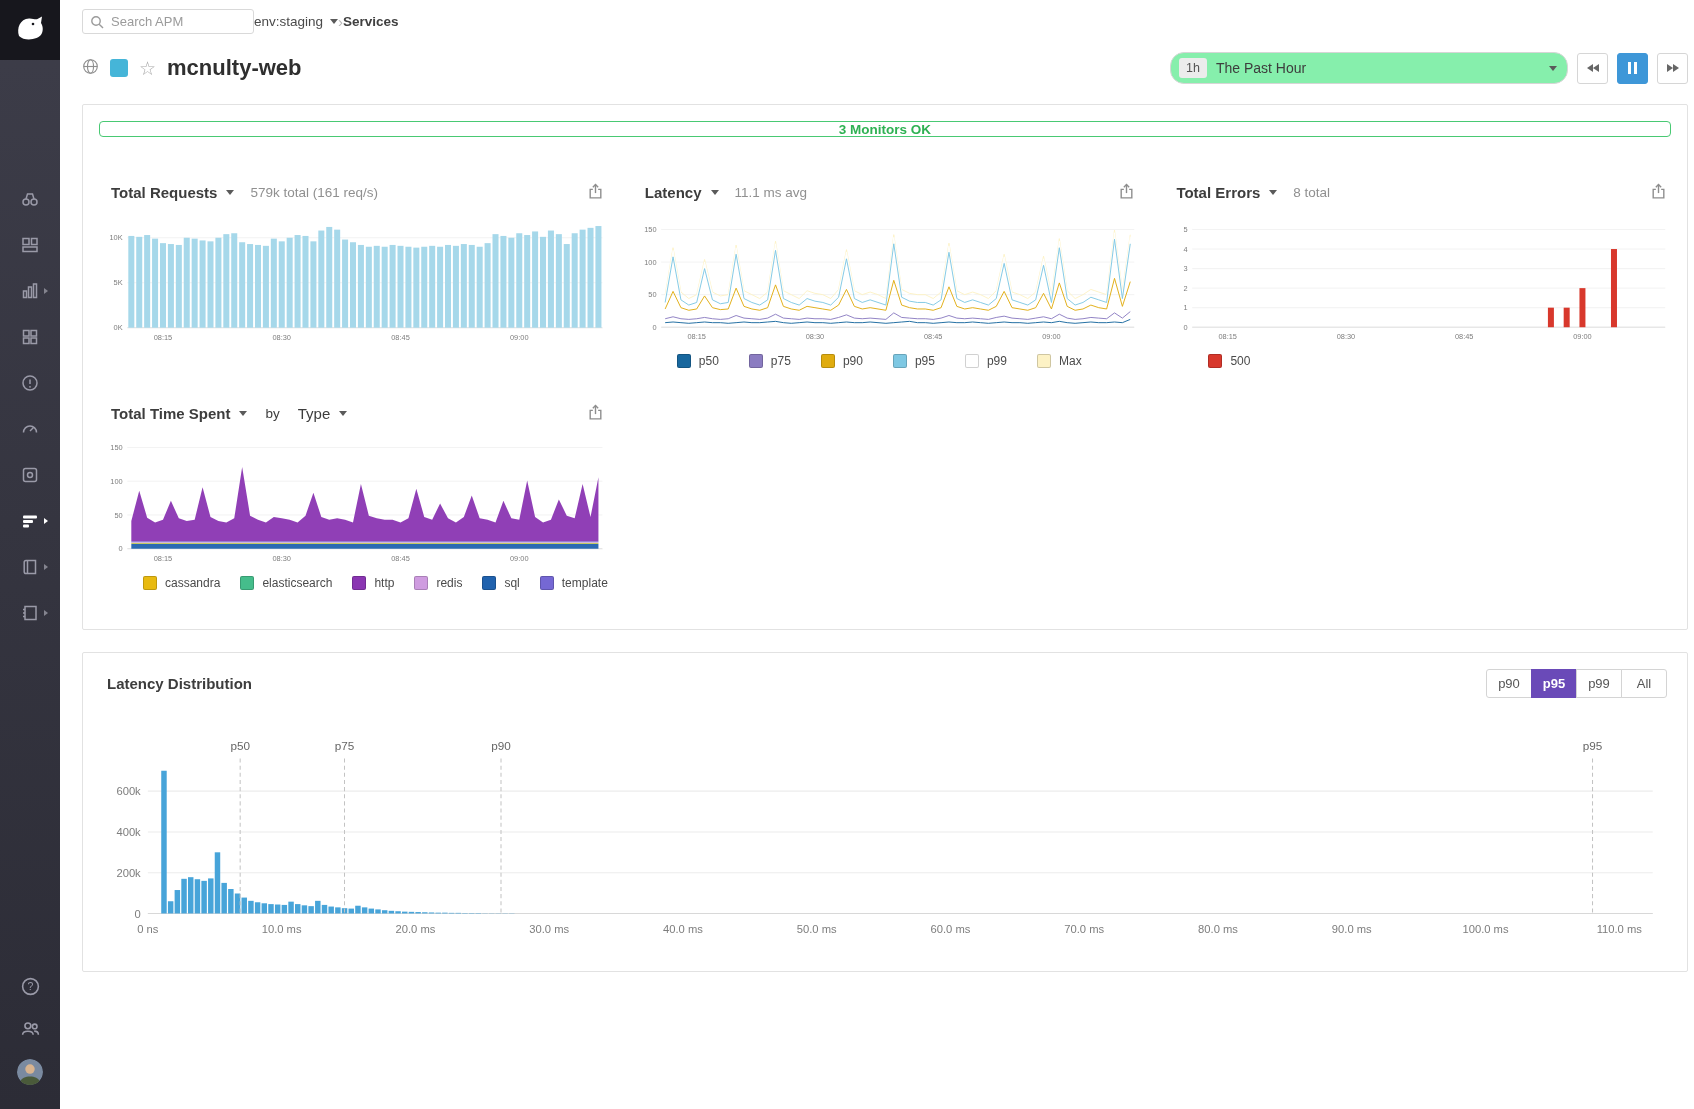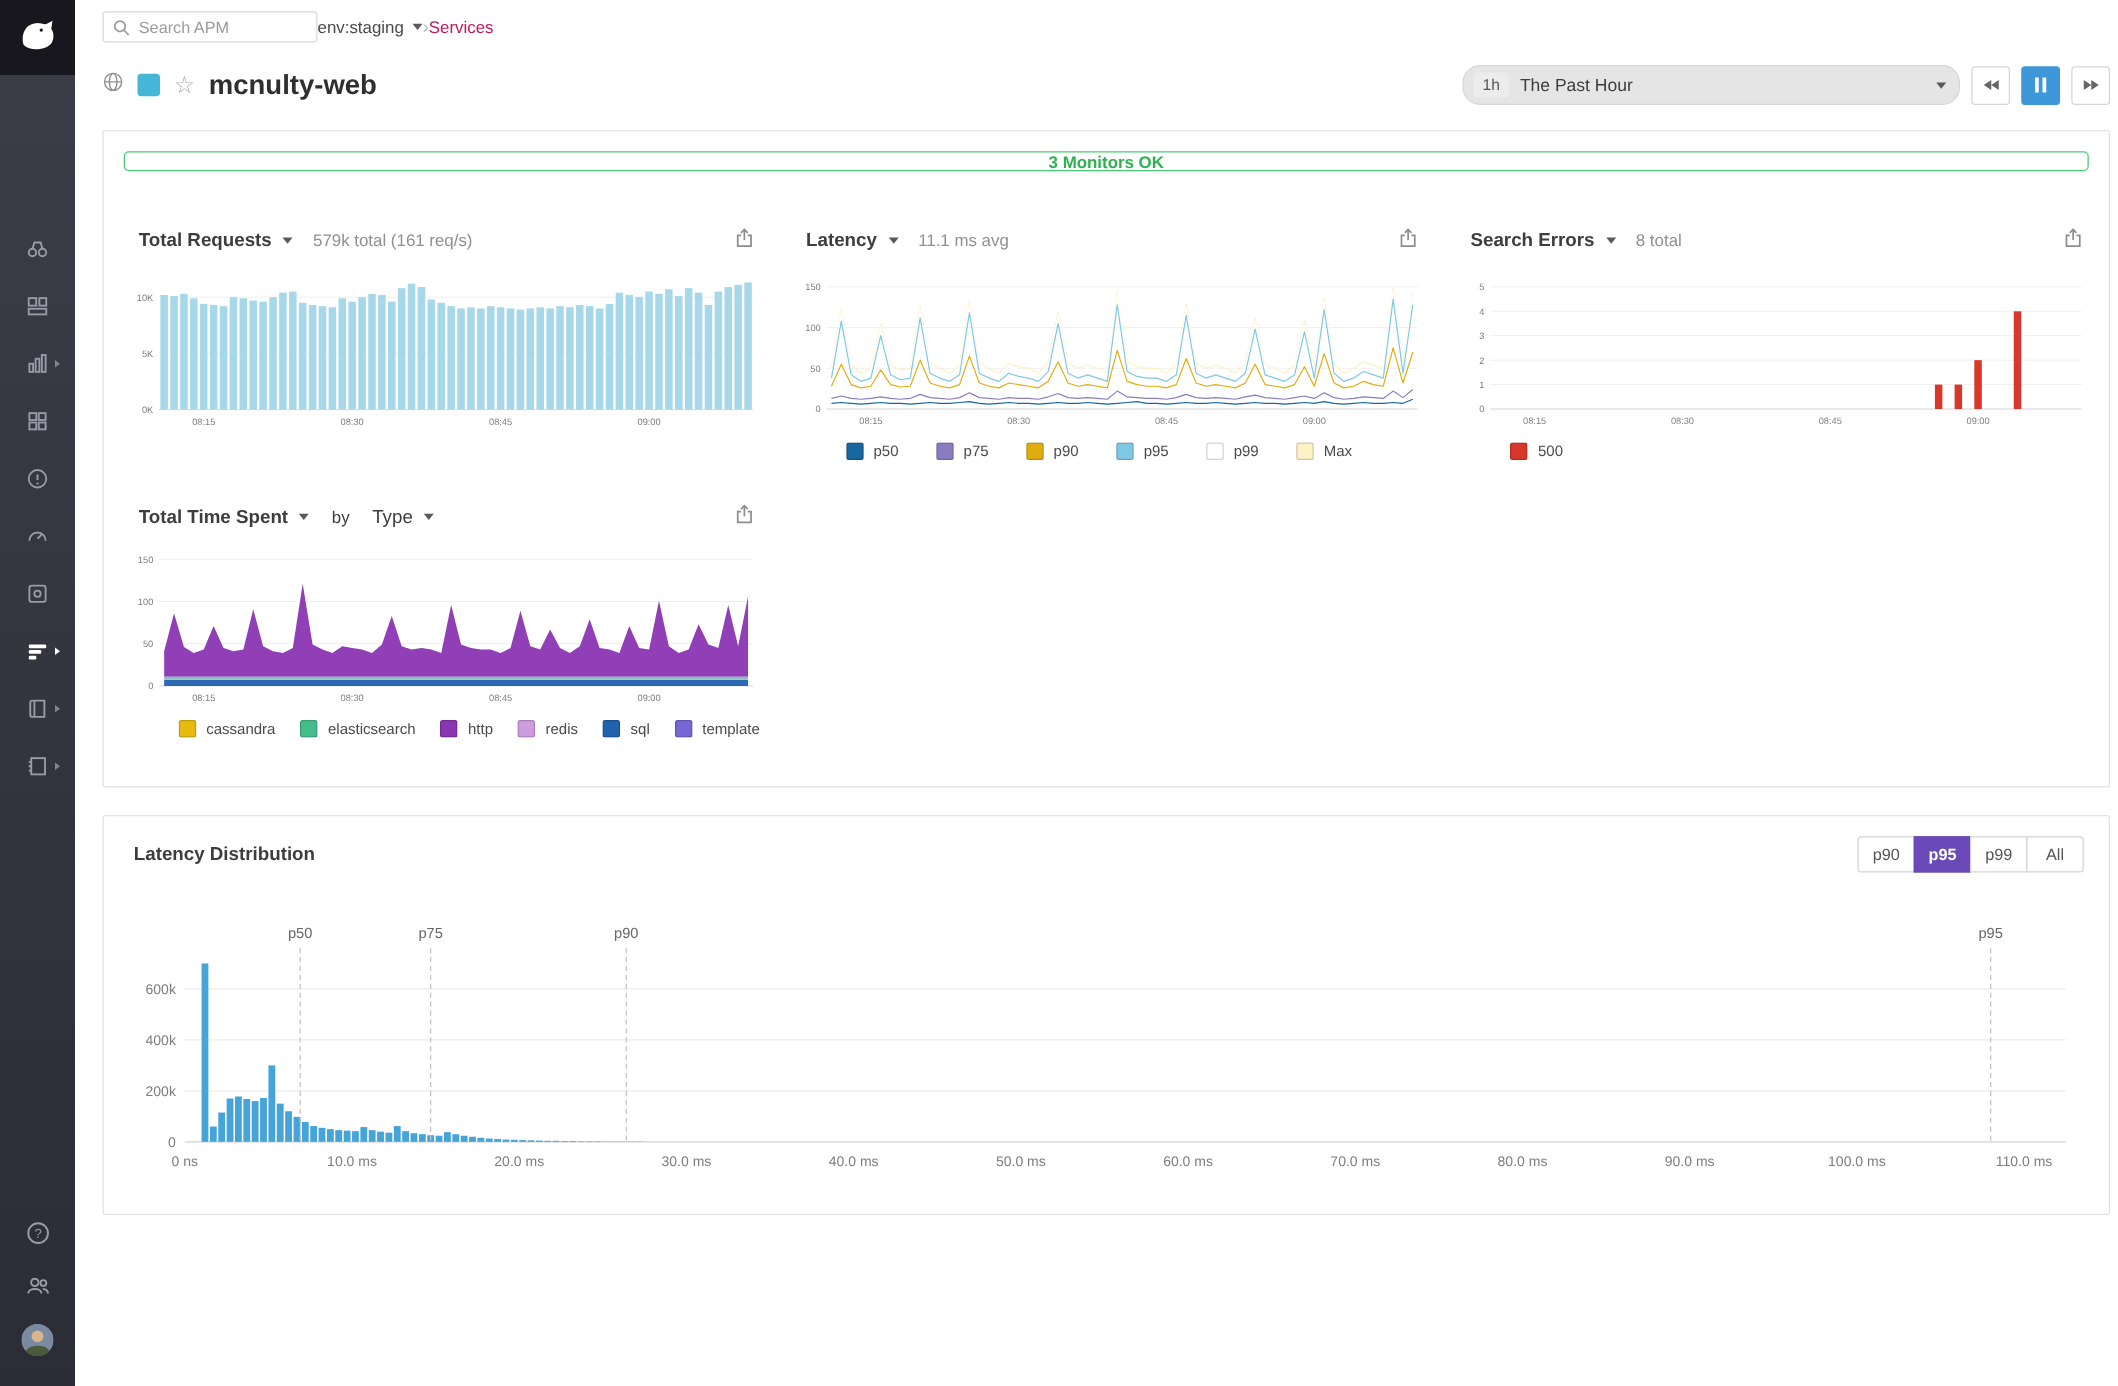--- a/index.html
+++ b/index.html
@@ -35,21 +35,21 @@
   .services-link { font-size:13.5px; text-decoration:none; cursor:pointer; }
 
   
   .title-row { display:flex; align-items:center; width:1606px; margin-top:4px; height:44px; }
   .title-left { display:flex; align-items:center; gap:11px; }
   .service-square { width:18px; height:18px; border-radius:3px; }
   .star { font-size:19px; color:#a9a9a9; cursor:pointer; line-height:1; }
   .service-name { font-size:22px; font-weight:bold; color:#2f2f2f; }
   .header-controls { margin-left:auto; display:flex; align-items:center; gap:9px; }
   .time-select { width:398px; height:32px; border:1px solid #d6d6d6; border-radius:14px;
-                 display:flex; align-items:center; cursor:pointer; background:#e5e5e5; }
+                 display:flex; align-items:center; cursor:pointer; background:#86efac; }
   .time-chip { background:#ececec; border-radius:3px; margin:0 9px 0 8px; padding:3px 7px;
                font-size:12.5px; color:#555; }
   .time-label { font-size:14px; color:#3d3d3d; }
   .time-select .caret { margin-left:auto; margin-right:10px; }
   .tc-btn { width:31px; height:31px; border:1px solid #d6d6d6; border-radius:3px; background:#fff;
             display:flex; align-items:center; justify-content:center; cursor:pointer; }
   .pbar { width:3px; height:12px; background:#fff; display:inline-block; margin:0 1.5px; }
 
   
   .panel { background:#fff; border:1px solid #e2e2e2; border-radius:2px; }
@@ -204,21 +204,21 @@
               <line x1="9.2" y1="9.2" x2="13" y2="13" stroke="#9b9b9b" stroke-width="1.4"></line>
             </svg>
         </span>
         <input type="text" placeholder="Search APM" style="">
       </div>
       <div class="env-select">
         <span>env:staging</span>
         <span class="caret"></span>
       </div>
       <span class="crumb-sep">›</span>
-      <a class="services-link" href="#" style="color: #be185d;">Services</a>
+      <a class="services-link" href="#" style="color: #404040; font-weight: bold;">Services</a>
     </div>
 
     <div class="title-row">
       <div class="title-left">
         <span>
           <svg width="17" height="17" viewBox="0 0 18 18" fill="none" stroke="#8f8f8f" stroke-width="1.2">
               <circle cx="9" cy="9" r="7.2"></circle>
               <ellipse cx="9" cy="9" rx="3.2" ry="7.2"></ellipse>
               <line x1="1.8" y1="9" x2="16.2" y2="9"></line>
             </svg>
@@ -407,21 +407,21 @@
               <span class="legend-item">
                 <span class="swatch" style="background: rgb(253, 242, 197);"></span>
                 <span>Max</span>
               </span>
             </div>
         </div>
 
         <div class="chart-card">
           <div class="chart-header">
             <div class="title-group">
-              <span class="chart-title">Search Errors</span>
+              <span class="chart-title">Total Errors</span>
               <span class="caret"></span>
             </div>
             <span class="chart-subtitle">8 total</span>
             <span class="export-btn">
               <svg width="17" height="17" viewBox="0 0 16 16" fill="none" stroke="#8d8d8d" stroke-width="1.3">
                   <path d="M5.5 6 H3 V14 H13 V6 H10.5"></path>
                   <line x1="8" y1="1.5" x2="8" y2="9.5"></line>
                   <path d="M5.5 4 L8 1.5 L10.5 4"></path>
                 </svg>
             </span>

